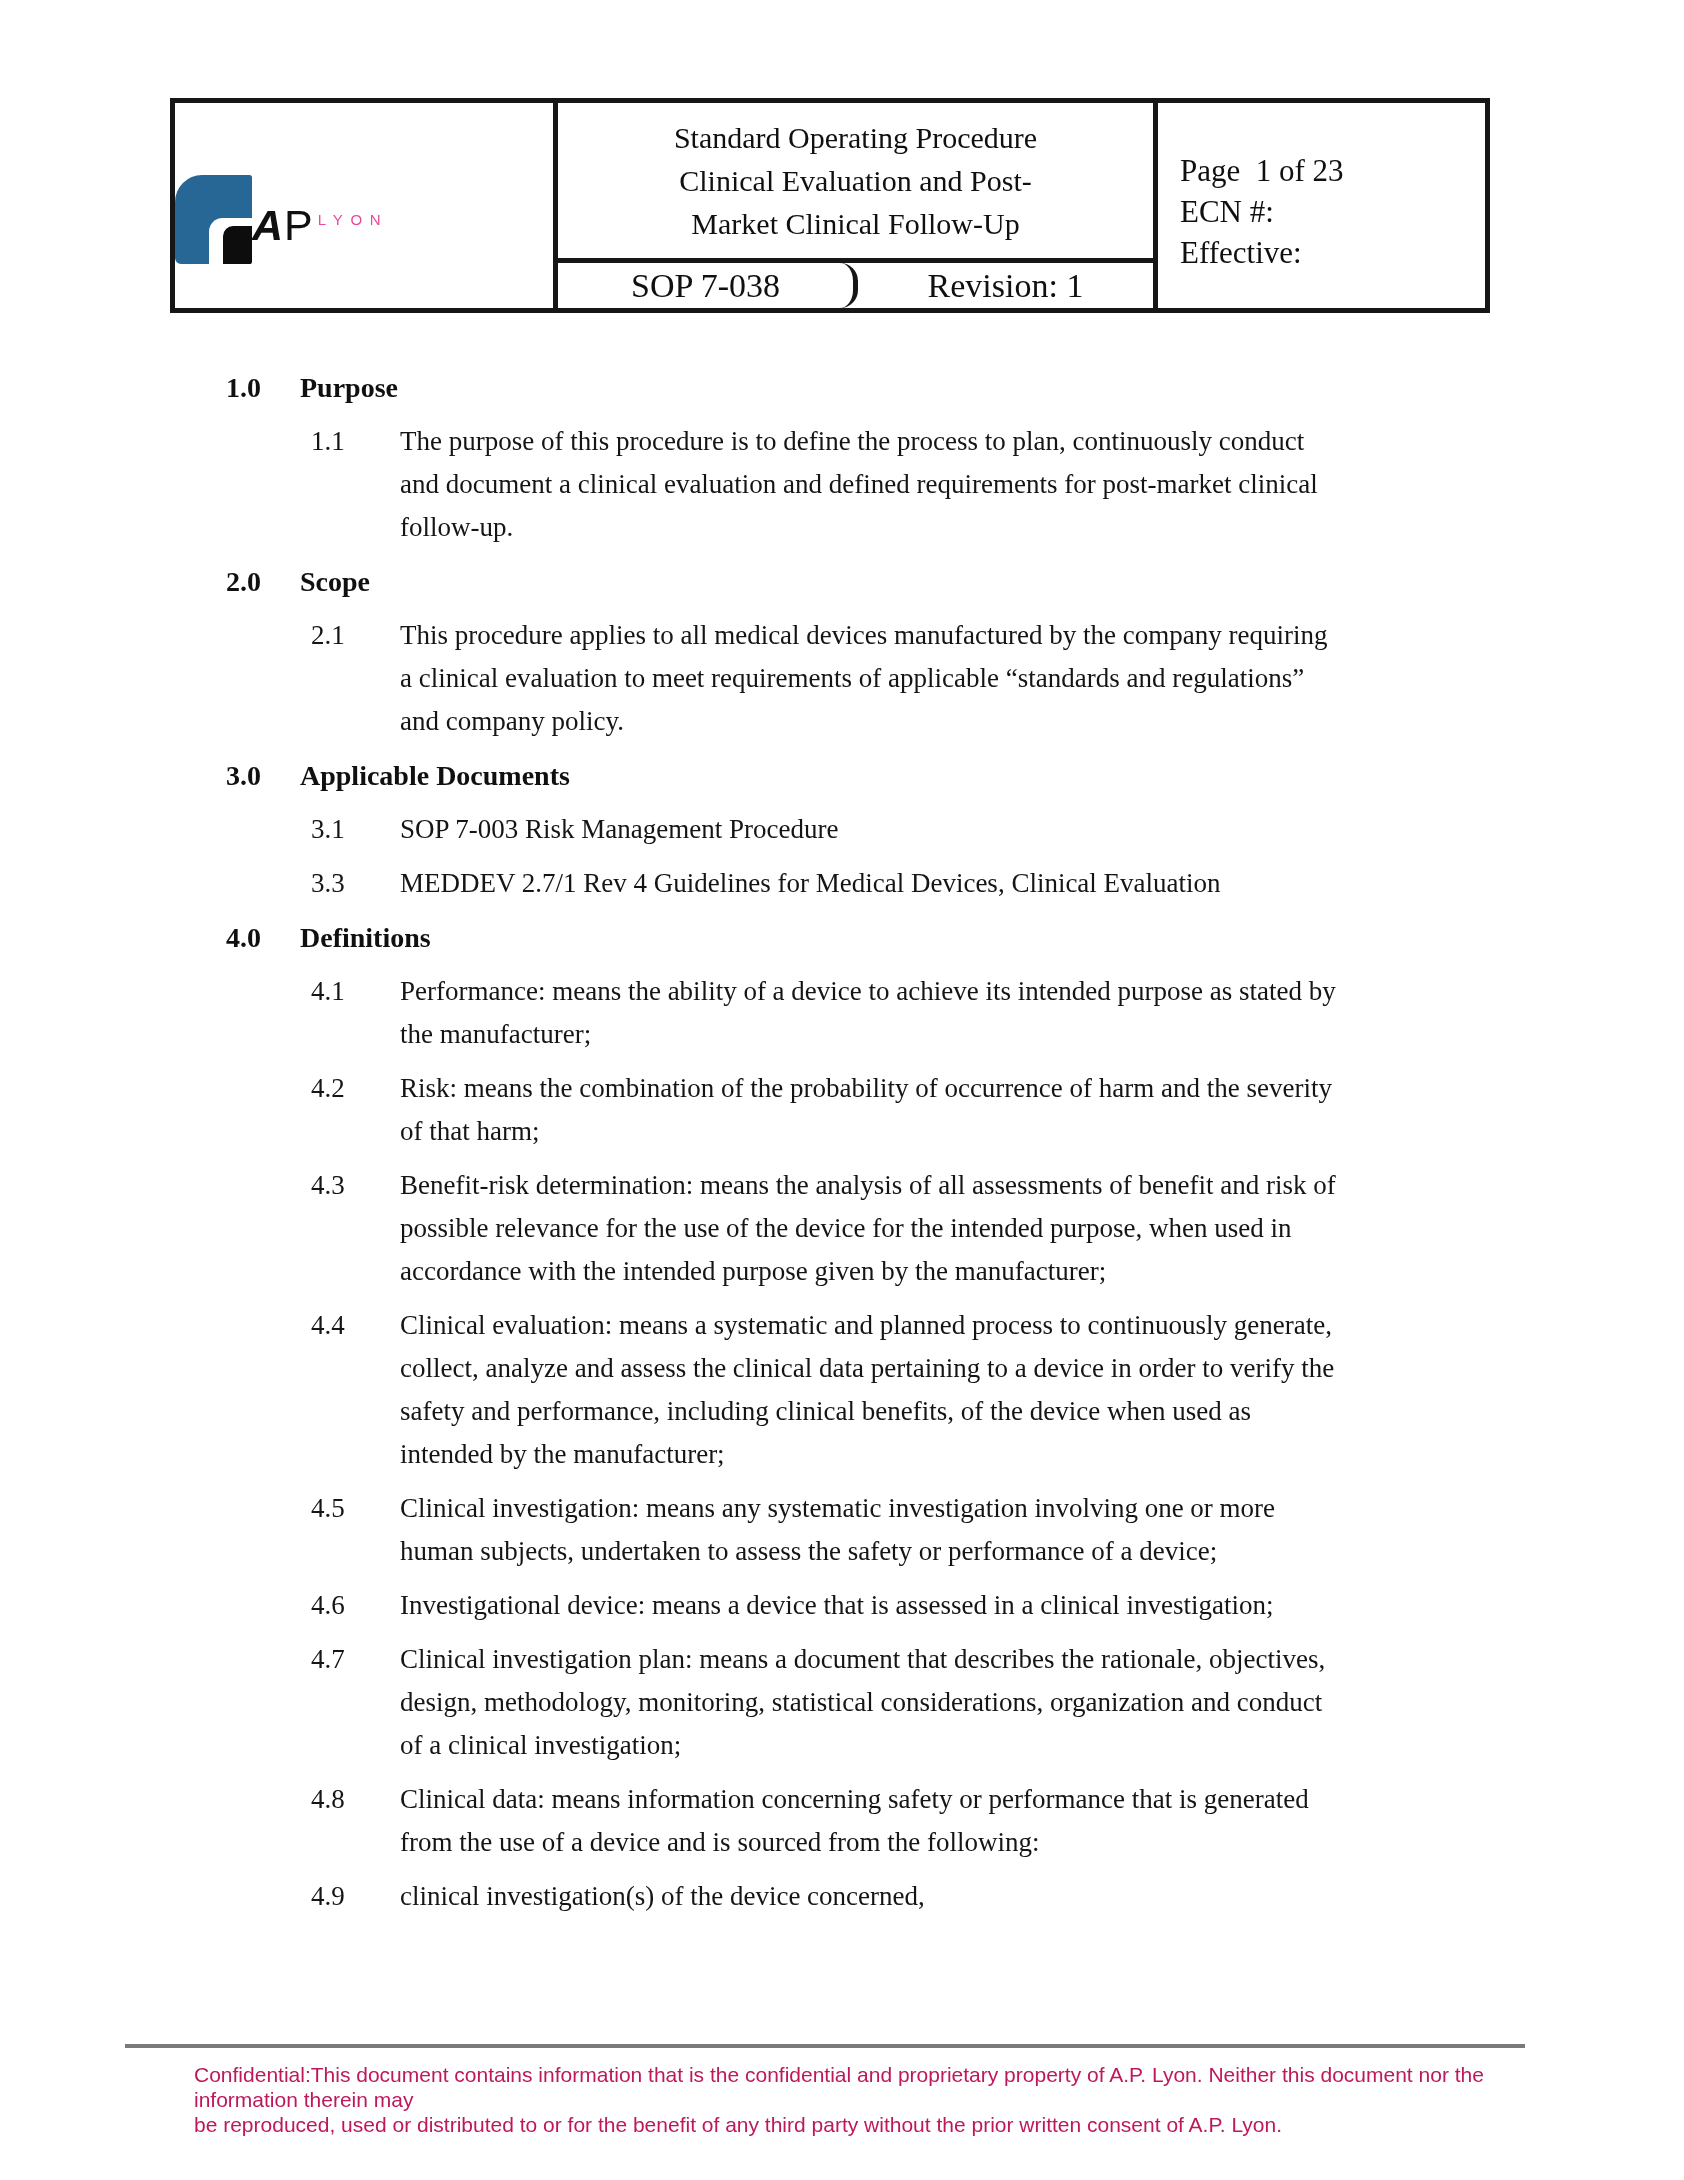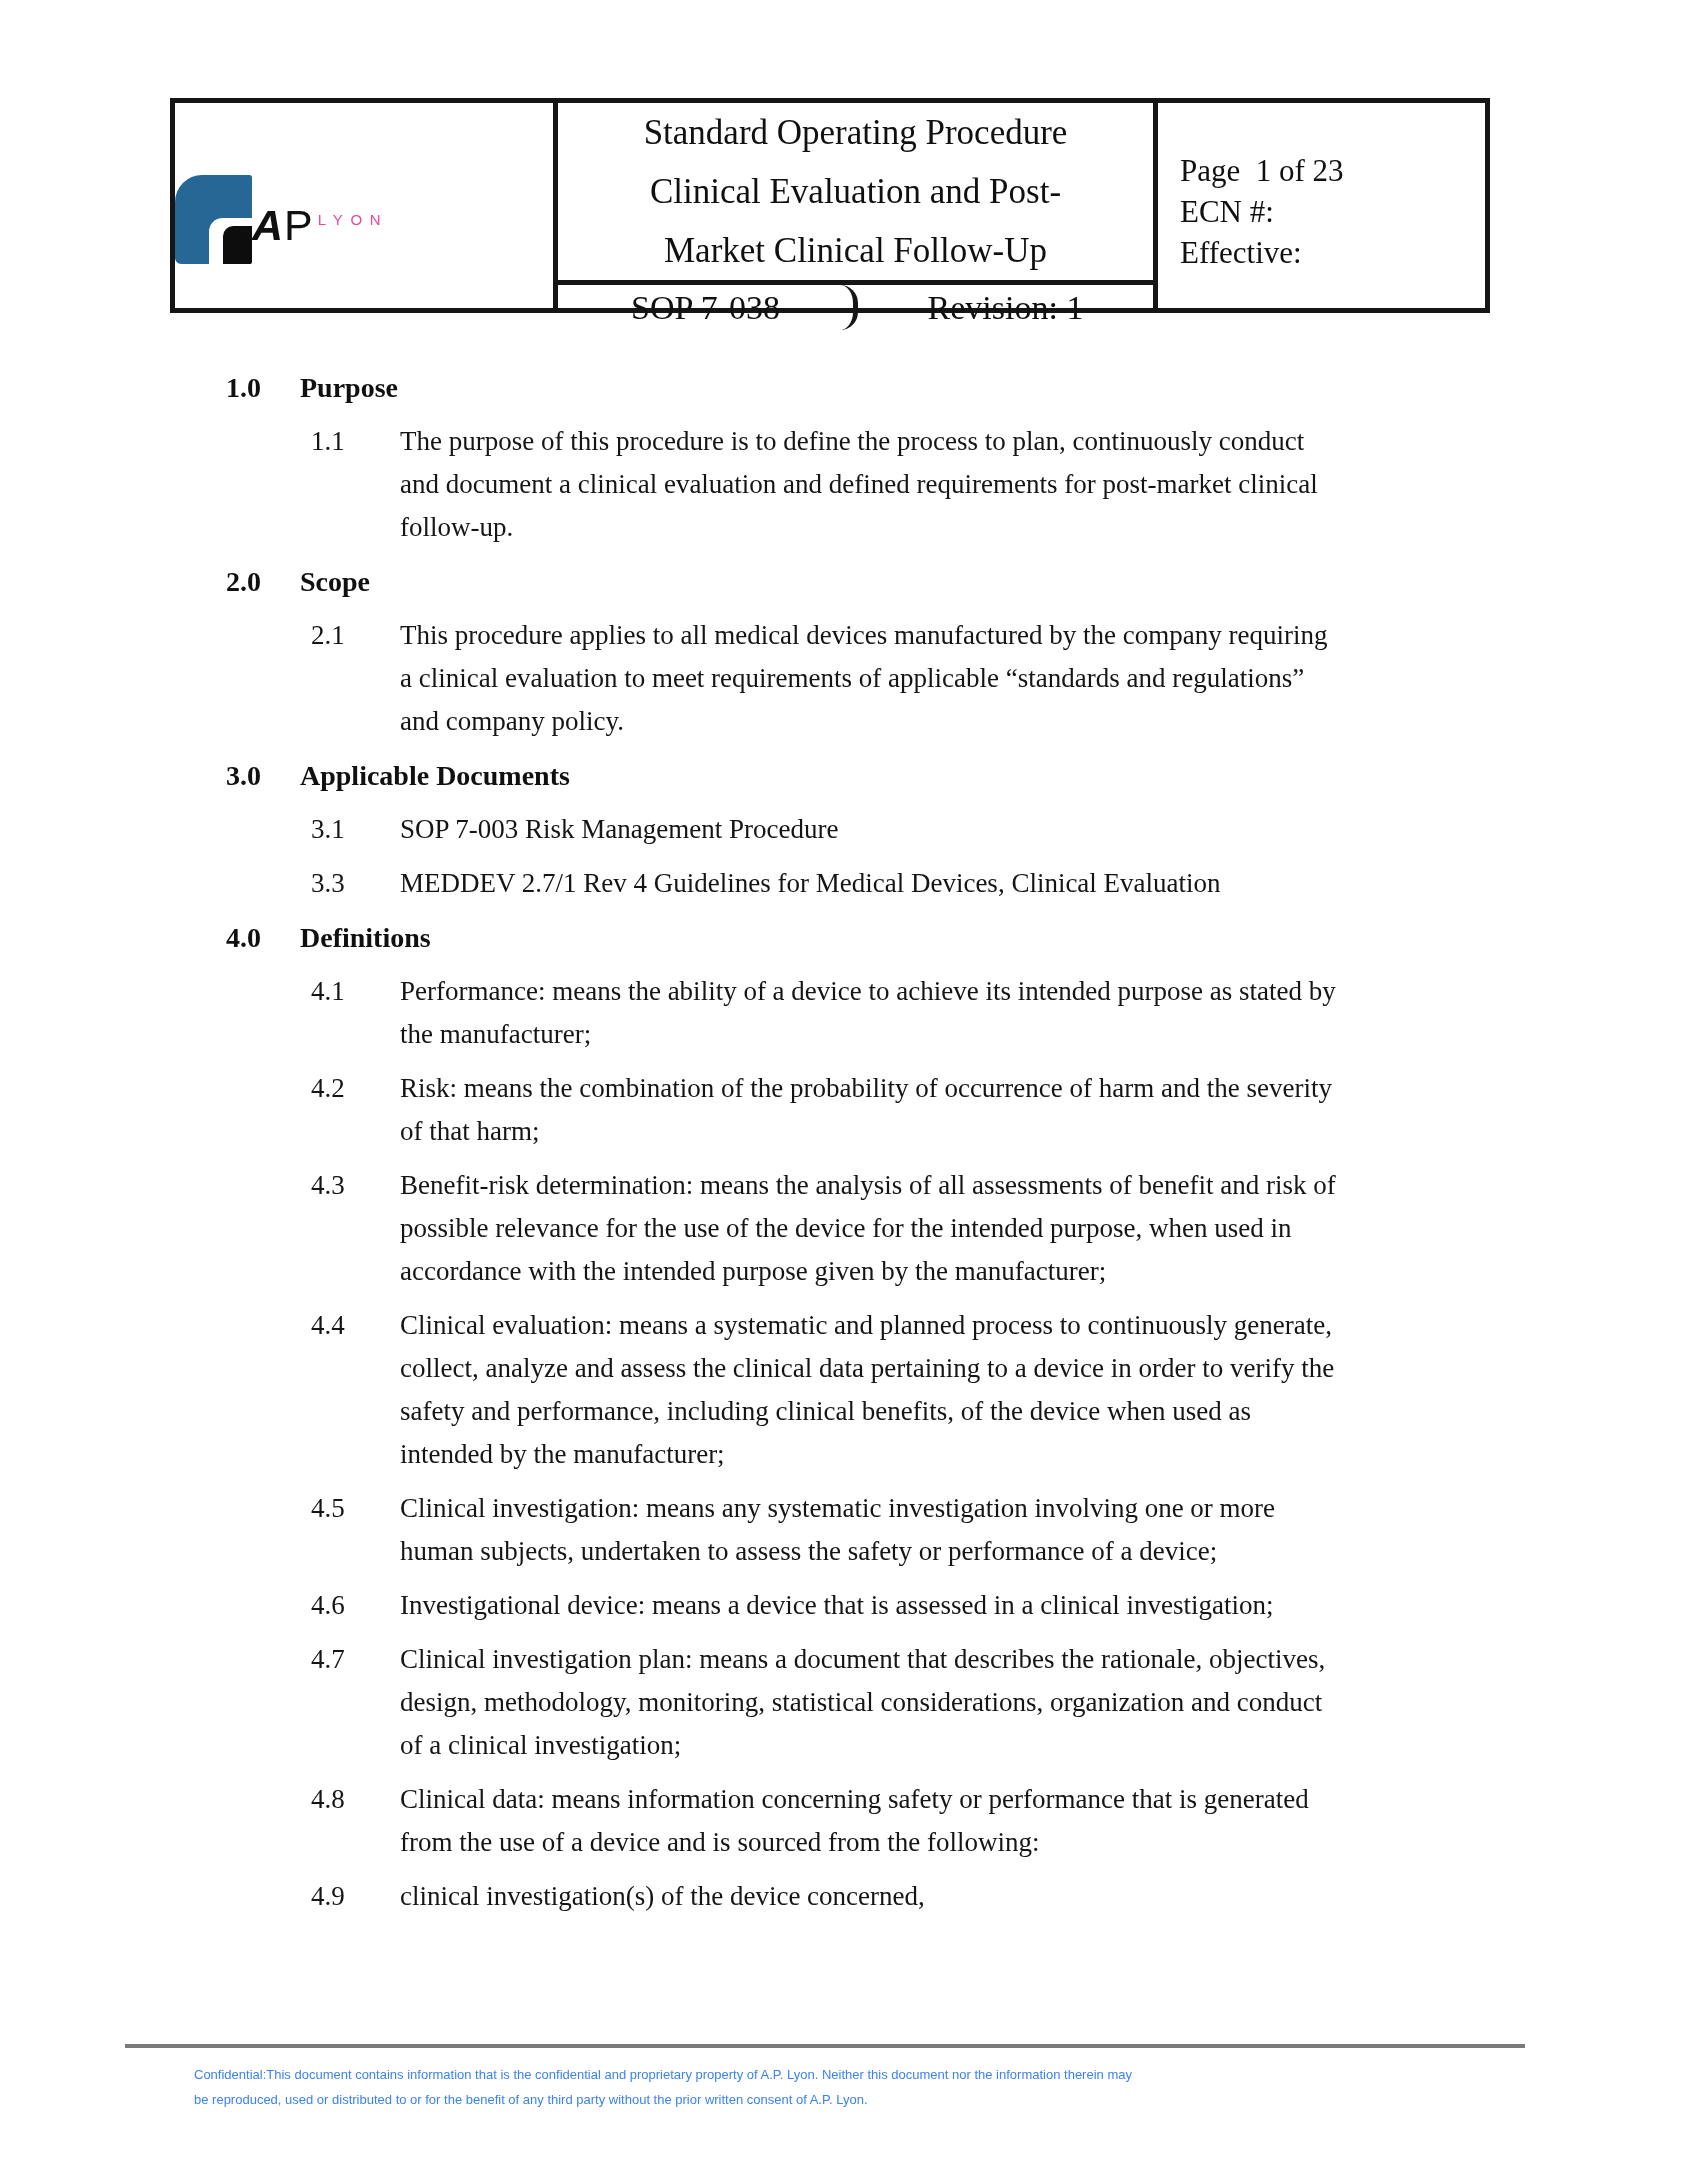--- a/index.html
+++ b/index.html
@@ -59,21 +59,21 @@
     font-family:"Liberation Sans", sans-serif;
     font-size:15px;line-height:22px;
     letter-spacing:7.7px;text-indent:4.3px;
     color:#ec4899;margin-top:1.7px;
   }
 
   .cell-mid{flex:1;display:flex;flex-direction:column;box-sizing:border-box;border-right:5.1px solid var(--border,#161616);}
   .cell-title{
     flex:1;display:flex;align-items:center;justify-content:center;
     text-align:center;
-    font-size:35px;line-height:59px;
+    font-size:30px;line-height:43px;
     white-space:pre-wrap;
     color:#101010;
   }
   .row-sop{height:50px;flex:none;border-top:5.1px solid var(--border,#161616);display:flex;box-sizing:border-box;}
   .cell-sop,.cell-rev{
     flex:1;display:flex;align-items:center;justify-content:center;
     font-size:34px;color:#101010;box-sizing:border-box;
   }
   .cell-sop{border-right:5.1px solid var(--border,#161616);border-radius:18px;}
 
@@ -110,22 +110,22 @@
 
   
   .footer-rule{
     position:absolute;left:125px;top:2044px;
     width:1400px;height:4.3px;
     background:var(--footer-rule,#7a7a7a);
   }
   .footer-text{
     position:absolute;left:194px;top:2062px;width:1346px;
     font-family:"Liberation Sans", sans-serif;
-    font-size:13px;line-height:25px;
-    color:#3b82f6;
+    font-size:21px;line-height:25px;
+    color:#be185d;
     white-space:pre-wrap;
   }
 </style>
 </head>
 <body>
 
 <div class="page">
 
   <div class="header-table">
 

